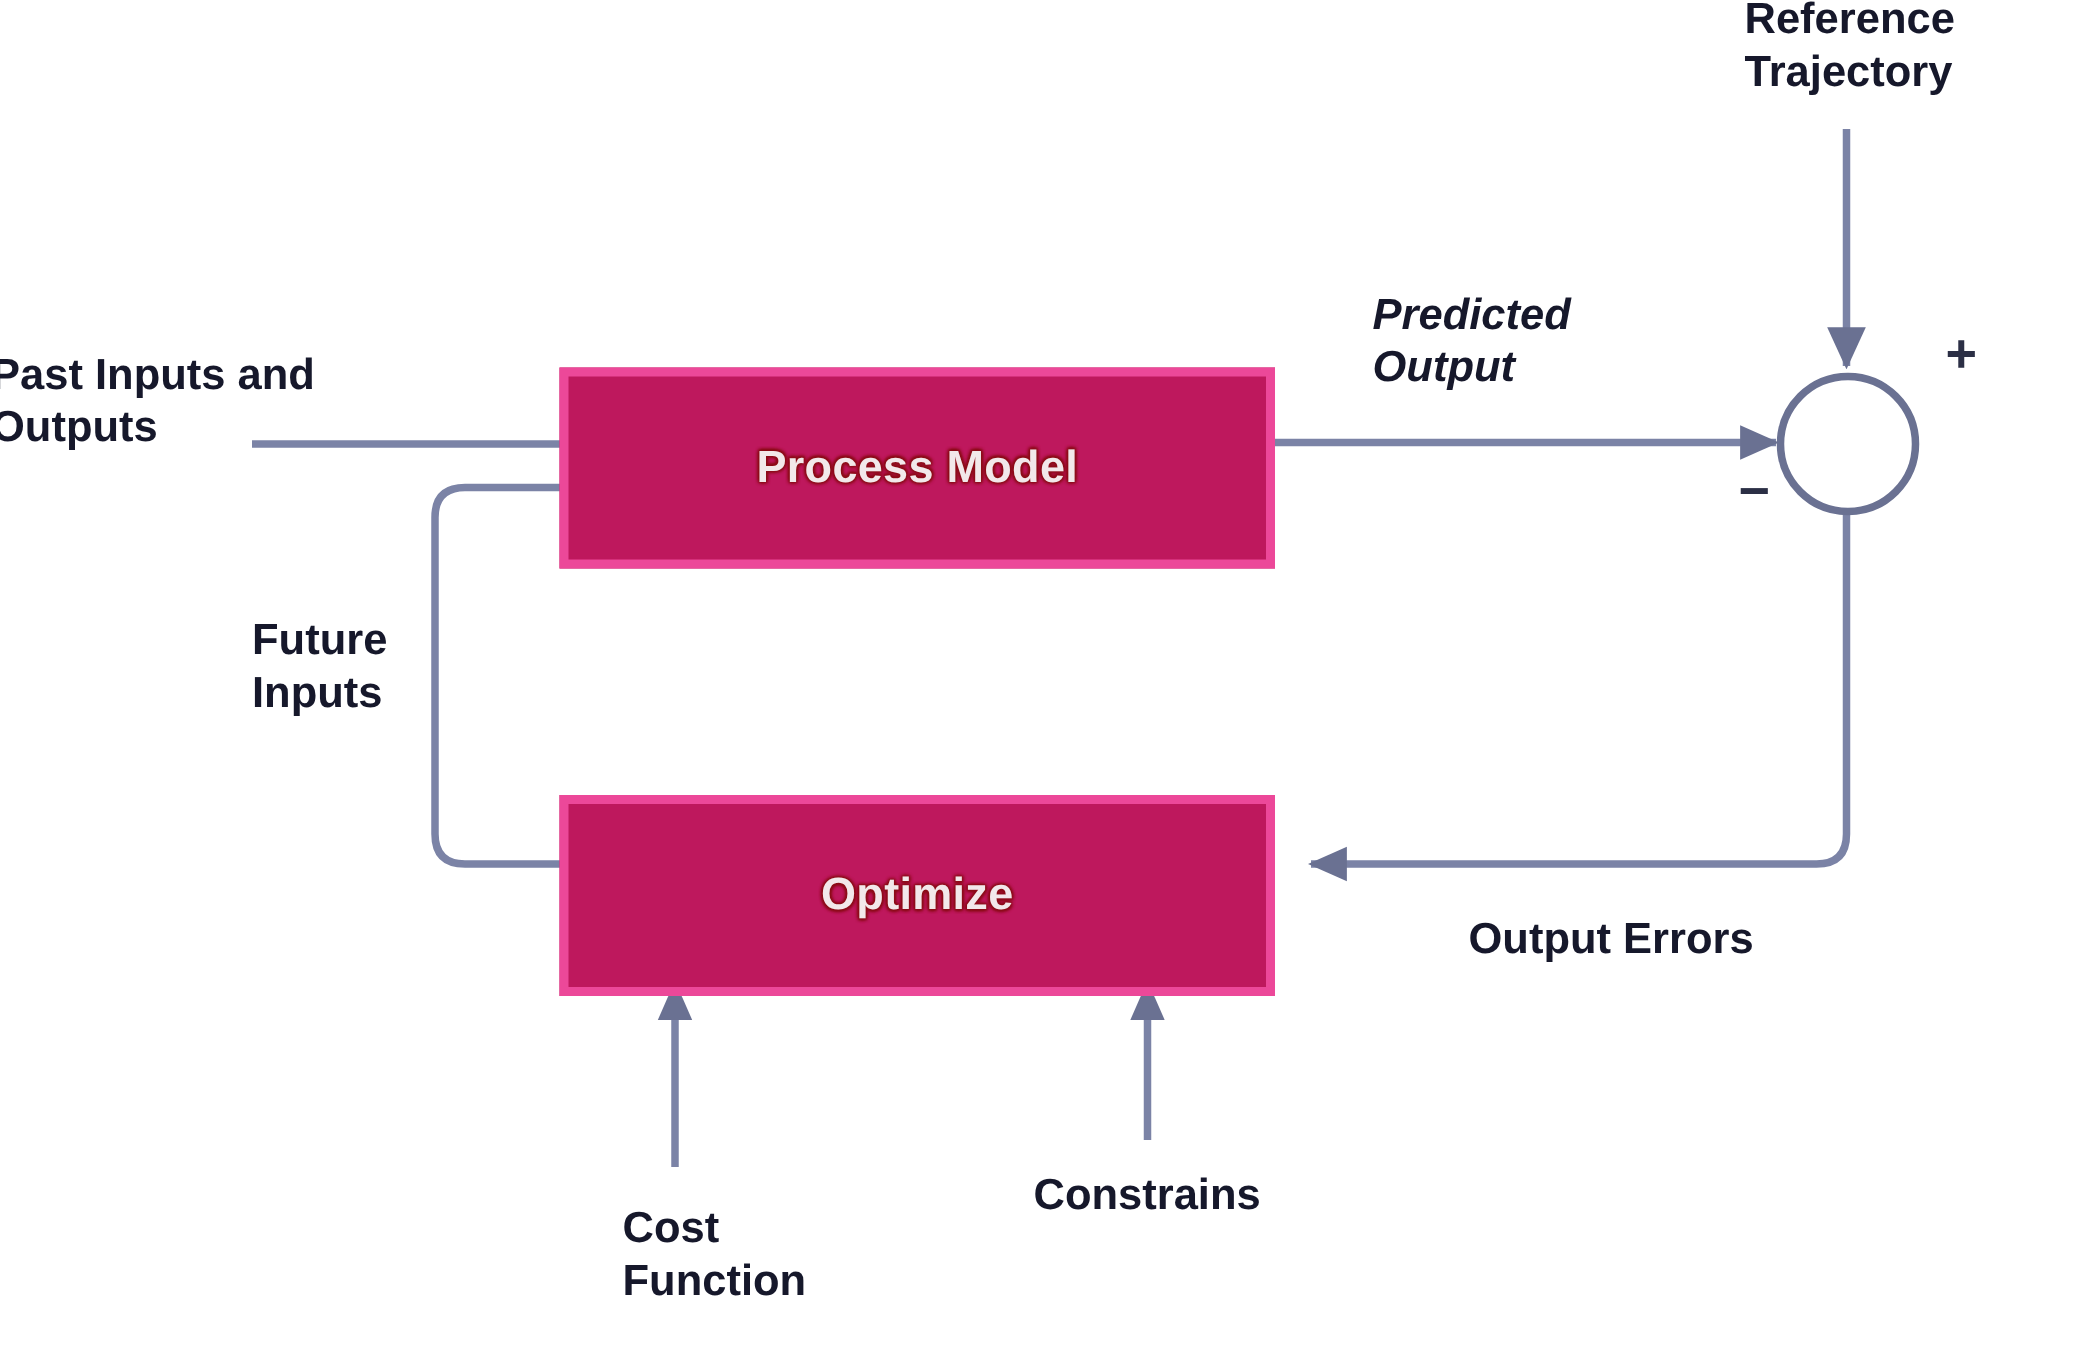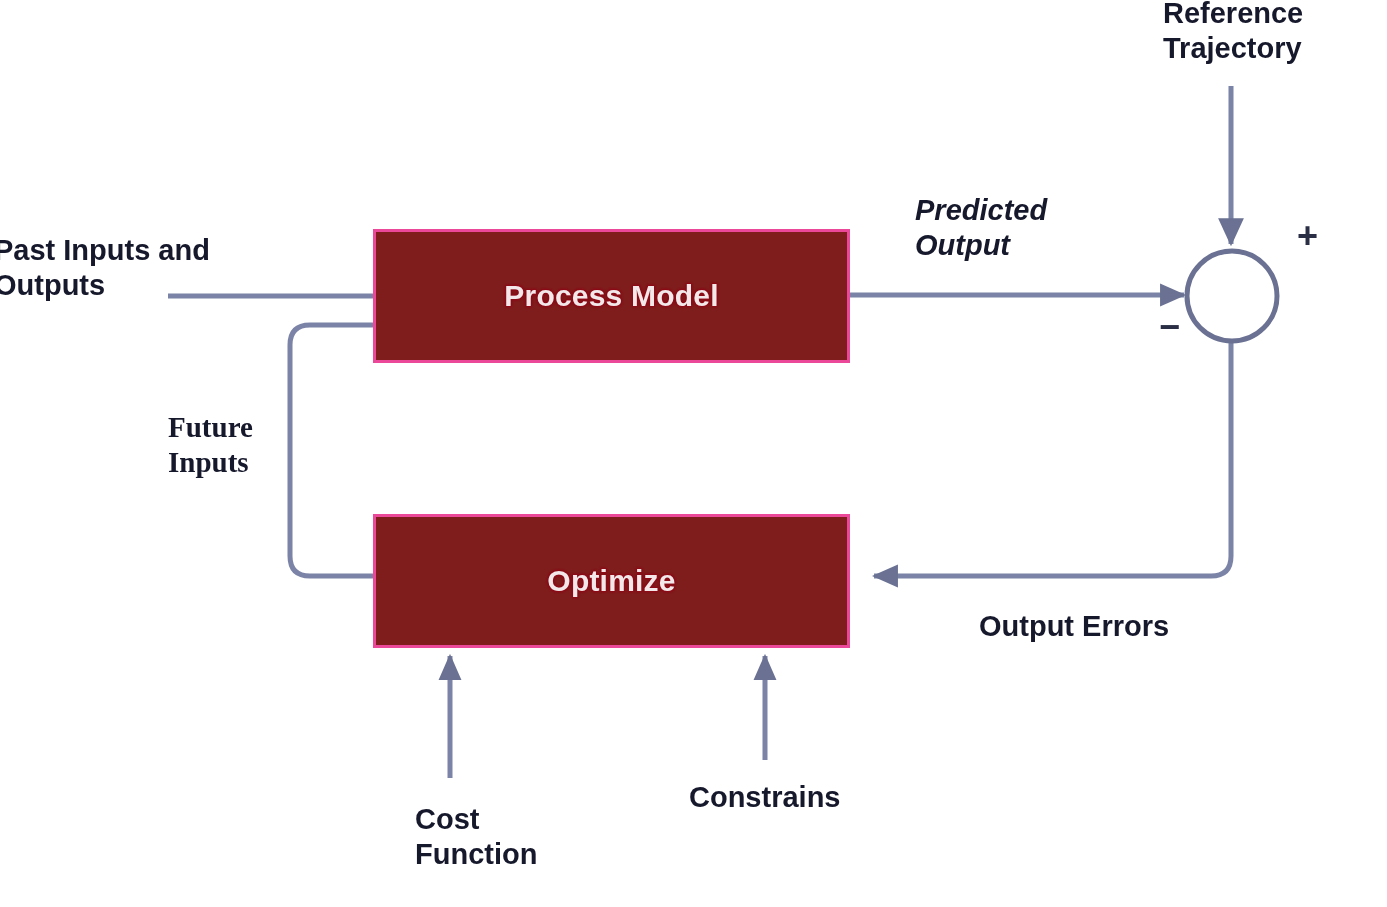--- a/index.html
+++ b/index.html
@@ -23,25 +23,26 @@
     left: 0;
     top: 0;
     width: 1387px;
     height: 907px;
   }
 
   
   .block {
     position: absolute;
     box-sizing: border-box;
-    background: #7f1d1d;
-    border: 3px solid #ec4899;
+    background: #be185d;
+    border: 6px solid #ec4899;
     display: flex;
     align-items: center;
     justify-content: center;
+    margin-top: 16px;
   }
   .block-label {
     color: #f2e8ea;
     font-size: 30px;
     font-weight: 700;
     letter-spacing: 0.2px;
     text-shadow:
        0 0 3px #8c0c18,
        1px 1px 2px #8c0c18,
       -1px 1px 2px #8c0c18,
@@ -69,21 +70,21 @@
     color: #16182b;
     font-size: 29px;
     font-weight: 700;
     line-height: 1.22;
     white-space: pre;
     user-select: none;
   }
   #label-past-inputs     { left: -6px;   top: 233px; }
   #label-predicted-output{ left: 915px;  top: 193px; font-style: italic; }
   #label-reference-traj  { left: 1163px; top: -4px;  }
-  #label-future-inputs   { left: 168px;  top: 410px; font-family: Liberation Serif, serif; }
+  #label-future-inputs   { left: 168px;  top: 410px; }
   #label-future-errors   { left: 979px;  top: 609px; }
   #label-cost-function   { left: 415px;  top: 802px; }
   #label-constrains      { left: 689px;  top: 780px; }
 
   
   .sign {
     position: absolute;
     color: #2b2f45;
     font-weight: 700;
     user-select: none;

